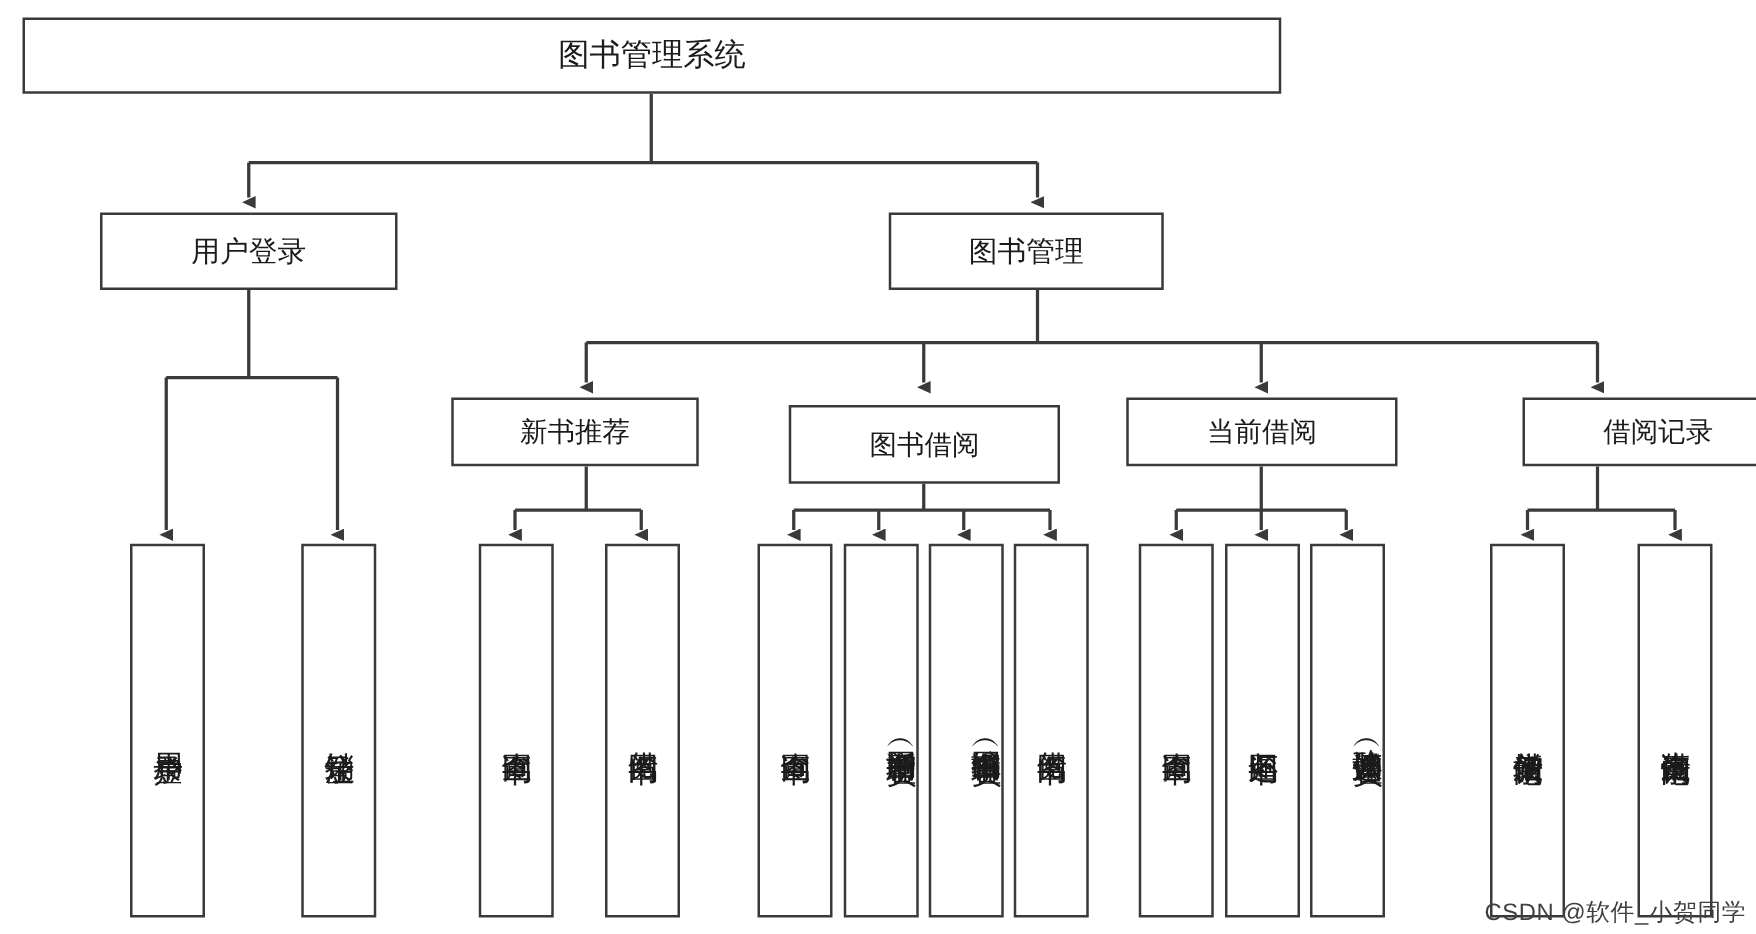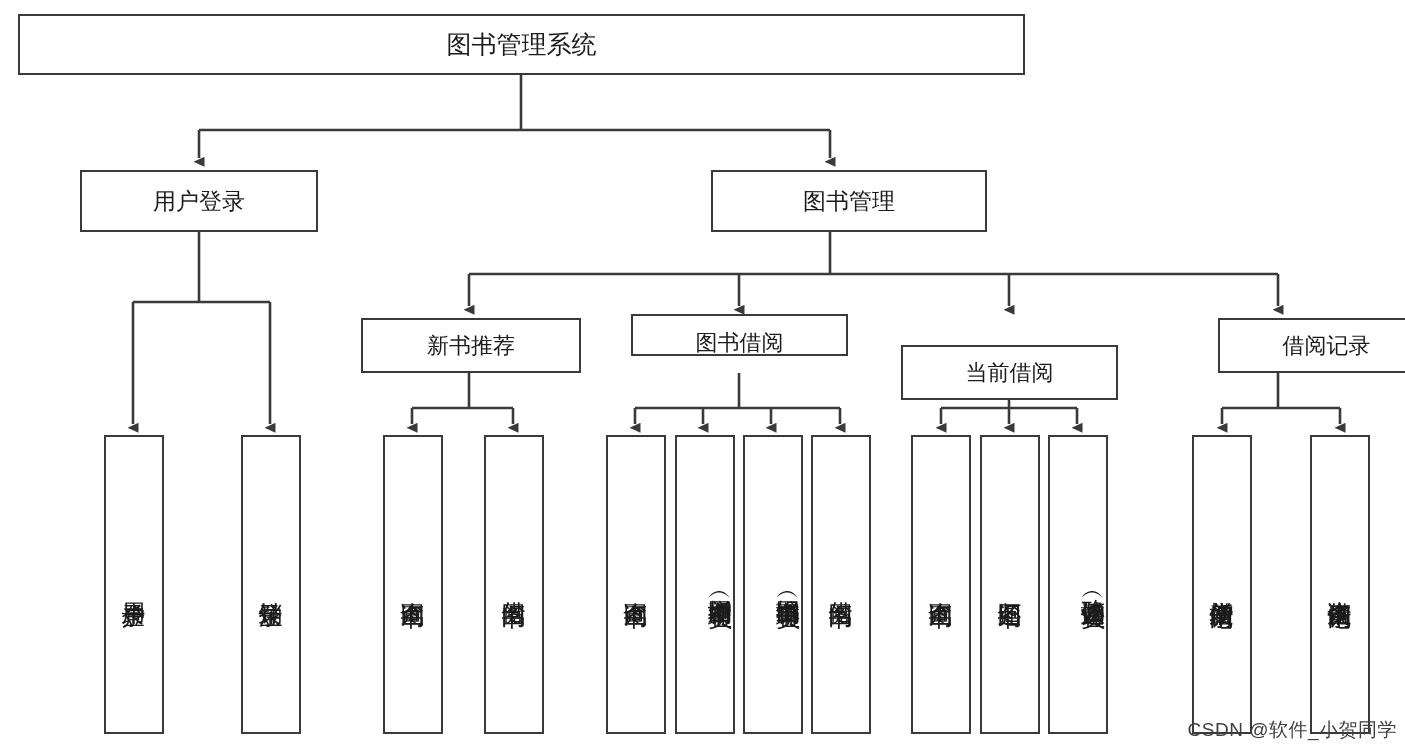--- a/index.html
+++ b/index.html
@@ -128,31 +128,31 @@
     </g>
   </svg>
 
   <div class="node root" style="left:18px; top:14px; width:1007px; height:61px;">
     <span class="node-label">图书管理系统</span>
   </div>
 
   <div class="node lvl2" style="left:80px; top:170px; width:238px; height:62px;">
     <span class="node-label">用户登录</span>
   </div>
-  <div class="node lvl2" style="left:711px; top:170px; width:276px; height:62px;">
+  <div class="node lvl2" style="left:711px; top:170px; width:220px; height:62px;">
     <span class="node-label">图书管理</span>
   </div>
 
-  <div class="node lvl3" style="left:361px; top:318px; width:220px; height:55px;">
+  <div class="node lvl3" style="left:361px; top:318px; width:198px; height:55px;">
     <span class="node-label">新书推荐</span>
   </div>
-  <div class="node lvl3" style="left:631px; top:314px; width:217px; height:42px;align-items:flex-end;">
+  <div class="node lvl3" style="left:631px; top:324px; width:217px; height:63px;">
     <span class="node-label">图书借阅</span>
   </div>
-  <div class="node lvl3" style="left:901px; top:318px; width:217px; height:55px;margin-top:27px;">
+  <div class="node lvl3" style="left:901px; top:318px; width:217px; height:55px;">
     <span class="node-label">当前借阅</span>
   </div>
   <div class="node lvl3" style="left:1170px; top:318px; width:217px; height:55px;margin-left:48px;">
     <span class="node-label">借阅记录</span>
   </div>
 
   <div class="node leaf" style="left:104px; top:435px; width:60px; height:299px;">
     <span class="node-label">用户登录</span>
   </div>
   <div class="node leaf" style="left:241px; top:435px; width:60px; height:299px;">

